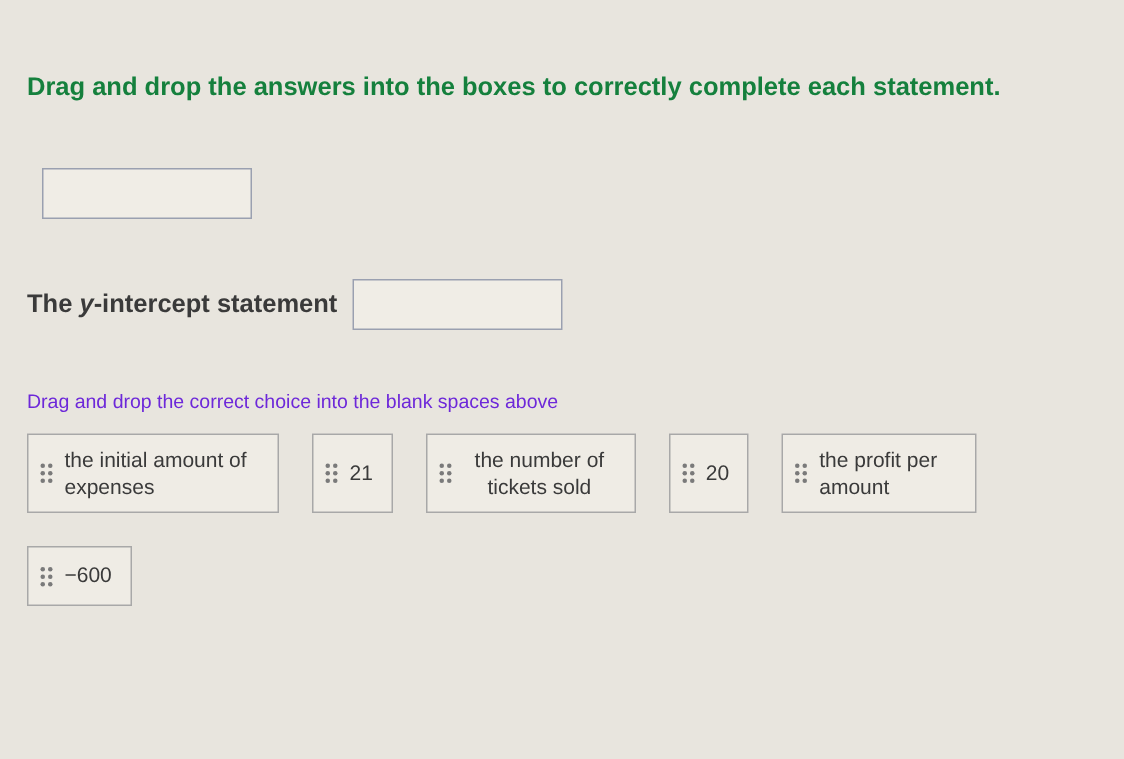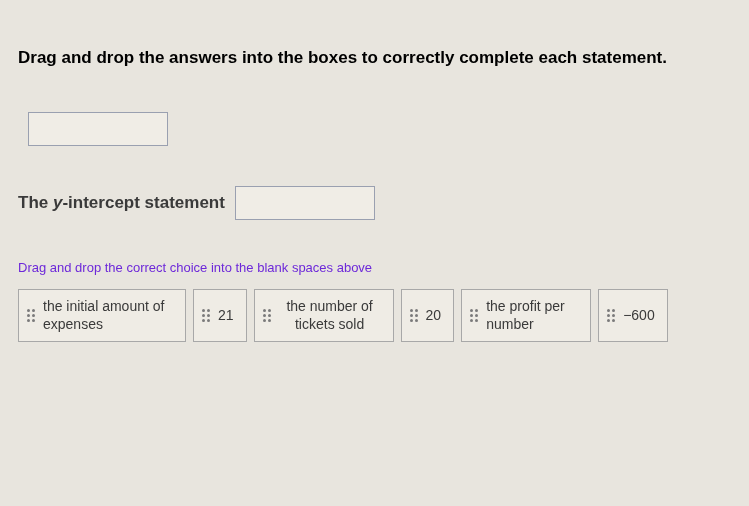--- a/index.html
+++ b/index.html
@@ -8,21 +8,21 @@
   height: 506px;
   background: #e8e5de;
   font-family: Arial, sans-serif;
   color: #3a3a3a;
   padding: 20px 18px;
   overflow: hidden;
 }
 .instruction {
   font-size: 17px;
   font-weight: bold;
-  color: #000000;
+  color: #15803d;
   margin-top: 28px;
   margin-bottom: 44px;
 }
 .statement-row {
   display: flex;
   align-items: center;
   margin-bottom: 40px;
 }
 .statement-text {
   font-size: 17px;
@@ -41,21 +41,21 @@
 }
 .drag-hint {
   font-size: 13px;
   color: #6d28d9;
   margin-top: 8px;
   margin-bottom: 14px;
 }
 .tiles-row {
   display: flex;
   flex-wrap: wrap;
-  gap: 7px;
+  gap: 22px;
 }
 .tile {
   display: flex;
   align-items: center;
   border: 1px solid #a8a8a8;
   background: #efece5;
   padding: 8px 12px 8px 8px;
   font-size: 14px;
   color: #3a3a3a;
   min-height: 40px;
@@ -181,21 +181,21 @@
         </span>
         <span>
           <i></i>
           <i></i>
         </span>
         <span>
           <i></i>
           <i></i>
         </span>
       </span>
-    <span class="tile-label">the profit per number</span>
+    <span class="tile-label">the profit per amount</span>
   </div>
 
   <div class="tile">
     <span class="grip">
         <span>
           <i></i>
           <i></i>
         </span>
         <span>
           <i></i>

